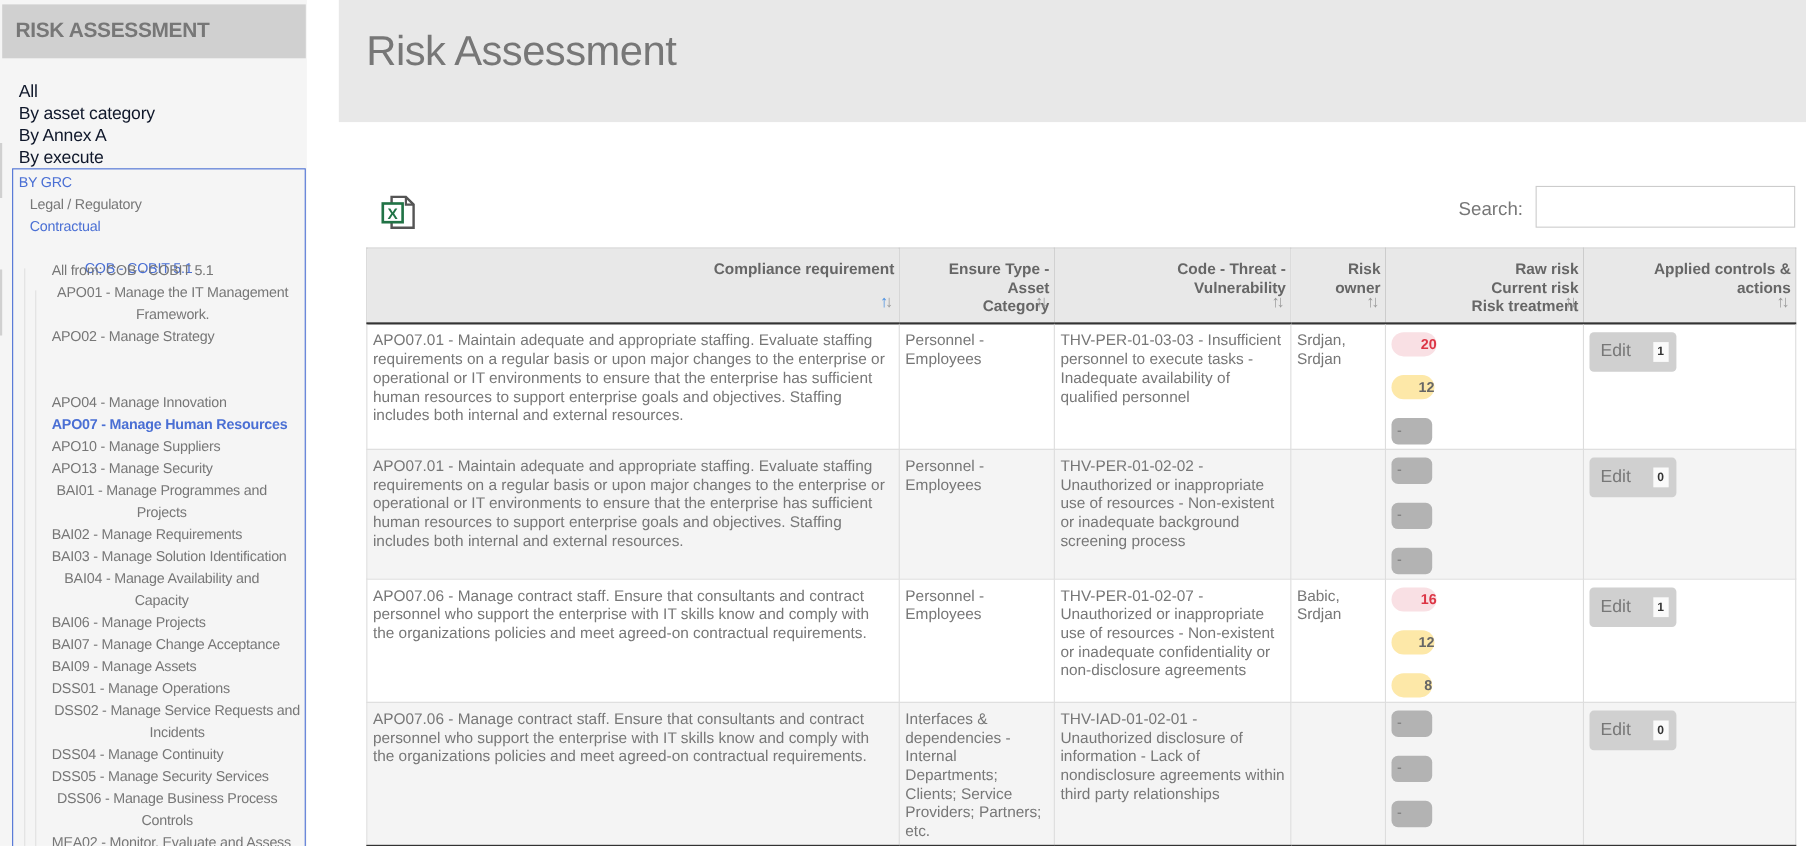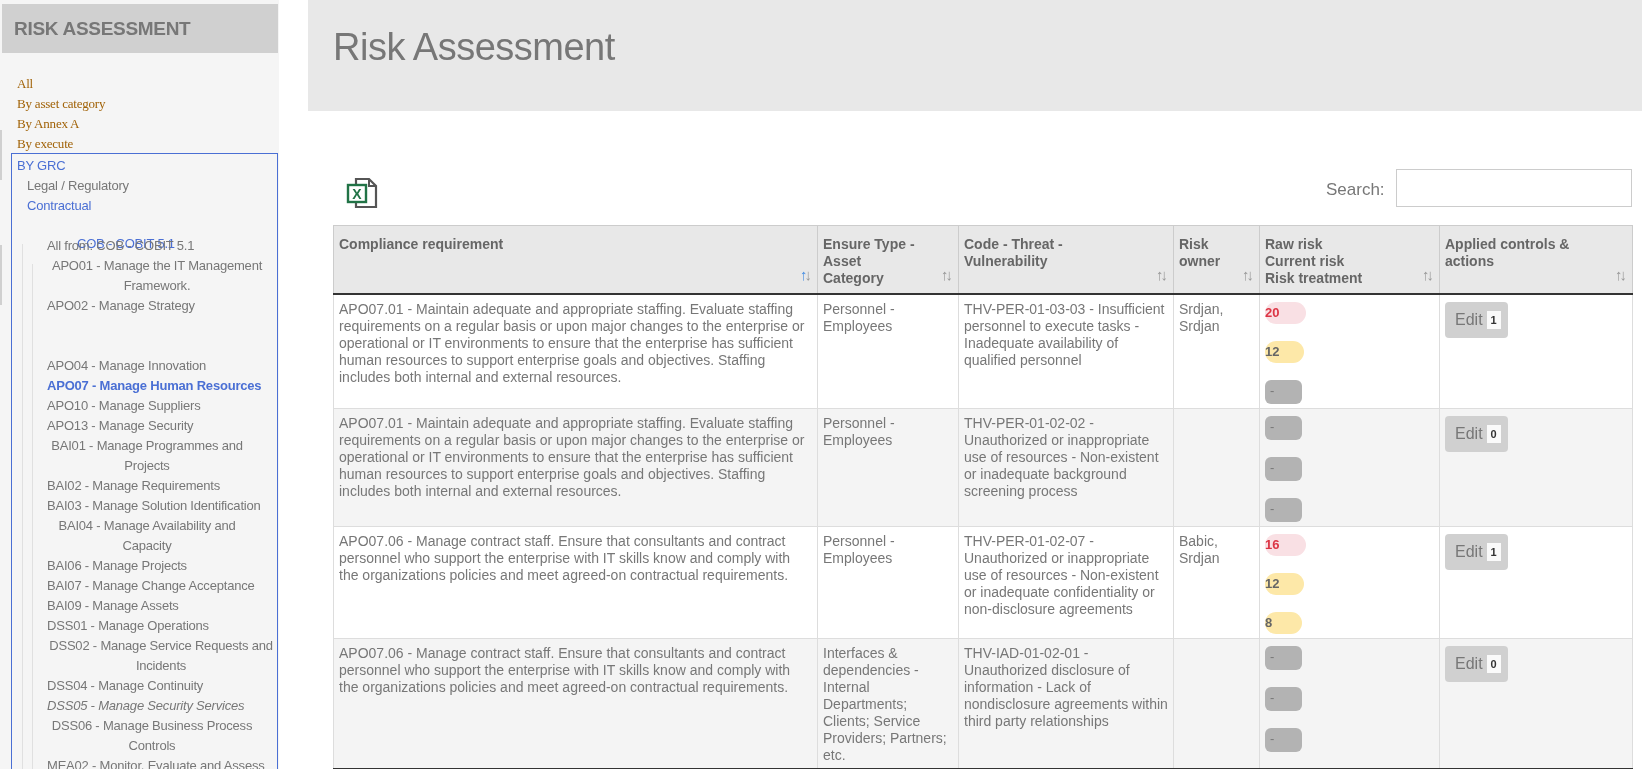--- a/index.html
+++ b/index.html
@@ -5,52 +5,52 @@
   * { box-sizing: border-box; margin: 0; padding: 0; }
   html, body { width: 1642px; height: 769px; overflow: hidden; background: #ffffff; }
   body { font-family: "Liberation Sans", sans-serif; color: #666; position: relative; }
 
   
   .sidebar { position: absolute; left: 0; top: 0; width: 279px; height: 769px; background: #f5f5f5; }
   .sidebar-edge { position: absolute; left: 0; width: 2px; background: #d0d0d0; }
   .sidebar-header { position: absolute; left: 2px; top: 4px; width: 276px; height: 49px; background: #d0d0d0; }
   .sidebar-header span { position: absolute; left: 12px; top: 14px; font-size: 19px; font-weight: bold; color: #777; letter-spacing: -0.3px; }
   .nav-top { position: absolute; left: 17px; top: 74px; }
-  .nav-top div { font-size: 13px; line-height: 20px; color: #a16207; cursor: pointer; letter-spacing: -0.2px; font-family: Liberation Serif, serif; }
+  .nav-top div { font-size: 16px; line-height: 20px; color: #0f172a; cursor: pointer; letter-spacing: -0.2px; }
   .grc-box { position: absolute; left: 11px; top: 153px; width: 267px; height: 630px; border: 1px solid #4a6fd4; }
   .tree-item { position: absolute; font-size: 13px; line-height: 20px; color: #777; cursor: pointer; letter-spacing: -0.2px; white-space: nowrap; text-align: center; }
   .tree-item.wrap { white-space: normal; }
   .tree-item.blue { color: #4a6fd4; }
   .tree-item.active { color: #4a6fd4; font-weight: bold; }
   .guide { position: absolute; width: 1px; background: #e0e0e0; }
 
   
   .page-header { position: absolute; left: 308px; top: 0; width: 1334px; height: 111px; background: #e8e8e8; }
   .page-title { position: absolute; left: 25px; top: 26px; font-size: 38px; color: #777; font-weight: normal; letter-spacing: -0.5px; }
   .excel-icon { position: absolute; left: 346px; top: 176px; width: 34px; height: 34px; cursor: pointer; }
   .search-label { position: absolute; left: 1326px; top: 180px; font-size: 17px; color: #777; }
   .search-input { position: absolute; left: 1396px; top: 169px; width: 236px; height: 38px; border: 1px solid #ccc; background: #fff; font-size: 15px; padding: 0 6px; }
 
   table.grid { position: absolute; left: 333px; top: 225px; width: 1299px; border-collapse: collapse; table-layout: fixed; }
-  table.grid th { background: #e8e8e8; border: 1px solid #ccc; border-bottom: 2px solid #333; text-align: left; vertical-align: top; padding: 10px 4px 4px 5px; font-size: 14px; font-weight: bold; color: #666; line-height: 17px; position: relative; height: 68px; cursor: pointer; }
+  table.grid th { background: #e8e8e8; border: 1px solid #ccc; border-bottom: 2px solid #333; text-align: right; vertical-align: top; padding: 10px 4px 4px 5px; font-size: 14px; font-weight: bold; color: #666; line-height: 17px; position: relative; height: 68px; cursor: pointer; }
   th .sort { position: absolute; right: 8px; bottom: 10px; font-size: 15px; color: #999; font-weight: normal; letter-spacing: -3px; }
   th .sort .up.on { color: #4a90e2; }
   table.grid td { border: 1px solid #ddd; vertical-align: top; padding: 6px 4px 4px 5px; font-size: 14px; color: #777; line-height: 17px; }
   tr.odd td { background: #ffffff; }
   tr.even td { background: #f4f4f4; }
   tbody tr:last-child td { border-bottom: 2px solid #333; }
 
   .risk-stack { display: flex; flex-direction: column; gap: 17px; padding-top: 1px; }
-  .pill { display: inline-block; height: 22px; border-radius: 11px; font-size: 13px; font-weight: bold; text-align: left; line-height: 22px; }
+  .pill { display: inline-block; height: 22px; border-radius: 11px; font-size: 13px; font-weight: bold; text-align: right; line-height: 22px; }
   .pill.red { background: #f9e0e4; color: #dc3545; width: 41px; }
   .pill.yellow { background: #fde8a8; color: #666; width: 39px; }
   .pill.yellow.small { width: 37px; }
   .pill.gray { background: #b3b3b3; color: #777; width: 37px; height: 24px; border-radius: 6px; text-align: left; padding-left: 5px; font-weight: normal; line-height: 22px; }
 
-  .edit-btn { display: inline-flex; align-items: center; gap: 4px; height: 36px; padding: 0 7px 0 10px; background: #d0d0d0; border-radius: 4px; font-size: 16px; color: #777; cursor: pointer; border: none; margin-top: 1px; }
+  .edit-btn { display: inline-flex; align-items: center; gap: 20px; height: 36px; padding: 0 7px 0 10px; background: #d0d0d0; border-radius: 4px; font-size: 16px; color: #777; cursor: pointer; border: none; margin-top: 1px; }
   .edit-count { display: inline-block; background: #fafafa; color: #333; font-size: 11px; font-weight: bold; padding: 1px 4px; line-height: 16px; }
 </style>
 </head>
 <body>
 
 <div class="sidebar">
   <div class="sidebar-edge" style="top:130px;height:50px;"></div>
   <div class="sidebar-edge" style="top:245px;height:60px;"></div>
   <div class="sidebar-header">
     <span>RISK ASSESSMENT</span>
@@ -81,21 +81,21 @@
     <div class="tree-item wrap" style="left:35px;top:282px;width:200px;">BAI01 - Manage Programmes and Projects</div>
     <div class="tree-item" style="left:35px;top:322px;">BAI02 - Manage Requirements</div>
     <div class="tree-item" style="left:35px;top:342px;">BAI03 - Manage Solution Identification</div>
     <div class="tree-item wrap" style="left:35px;top:362px;width:200px;">BAI04 - Manage Availability and Capacity</div>
     <div class="tree-item" style="left:35px;top:402px;">BAI06 - Manage Projects</div>
     <div class="tree-item" style="left:35px;top:422px;">BAI07 - Manage Change Acceptance</div>
     <div class="tree-item" style="left:35px;top:442px;">BAI09 - Manage Assets</div>
     <div class="tree-item" style="left:35px;top:462px;">DSS01 - Manage Operations</div>
     <div class="tree-item wrap" style="left:35px;top:482px;width:228px;">DSS02 - Manage Service Requests and Incidents</div>
     <div class="tree-item" style="left:35px;top:522px;">DSS04 - Manage Continuity</div>
-    <div class="tree-item" style="left:35px;top:542px;font-style:italic;">DSS05 - Manage Security Services</div>
+    <div class="tree-item" style="left:35px;top:542px;">DSS05 - Manage Security Services</div>
     <div class="tree-item wrap" style="left:35px;top:562px;width:210px;">DSS06 - Manage Business Process Controls</div>
     <div class="tree-item" style="left:35px;top:602px;">MEA02 - Monitor, Evaluate and Assess</div>
   </div>
 </div>
 
 <div class="page-header">
   <h1 class="page-title">Risk Assessment</h1>
 </div>
 
 <div class="excel-icon">

